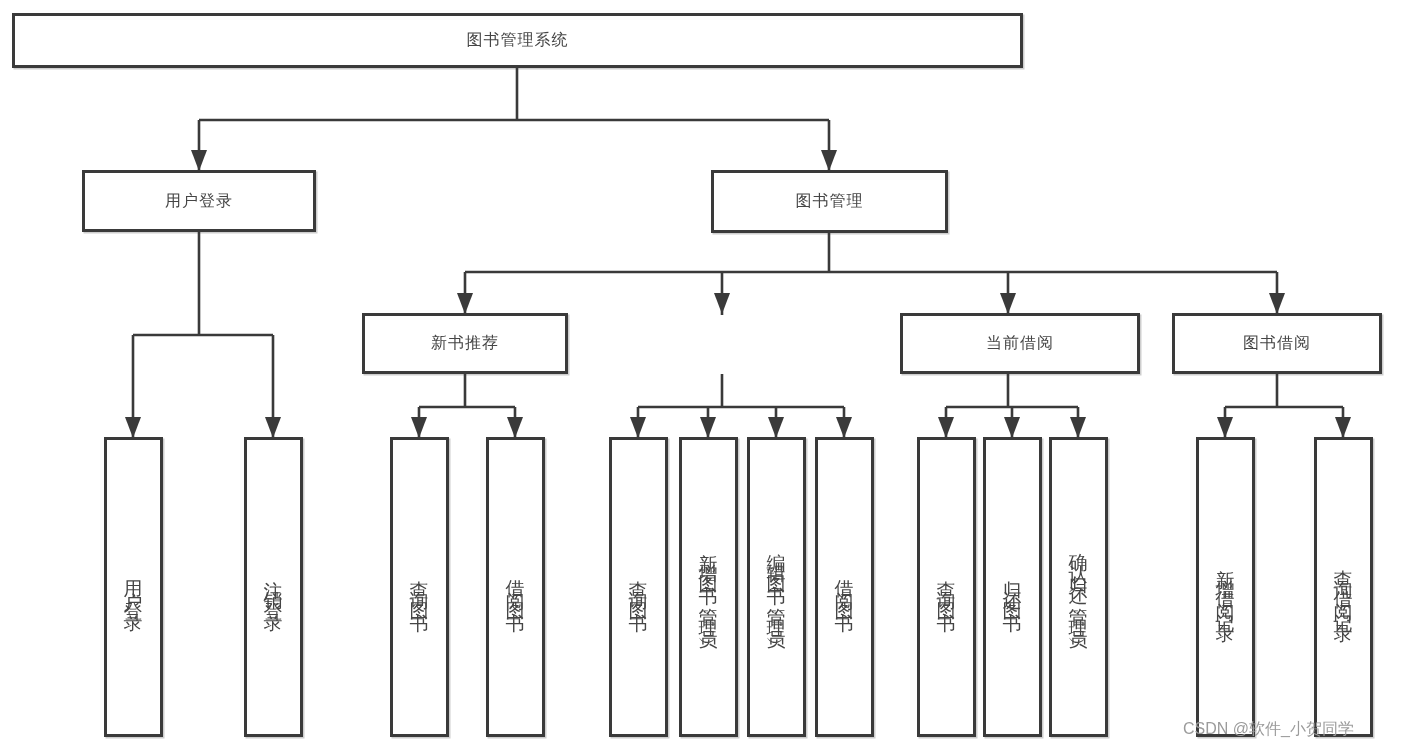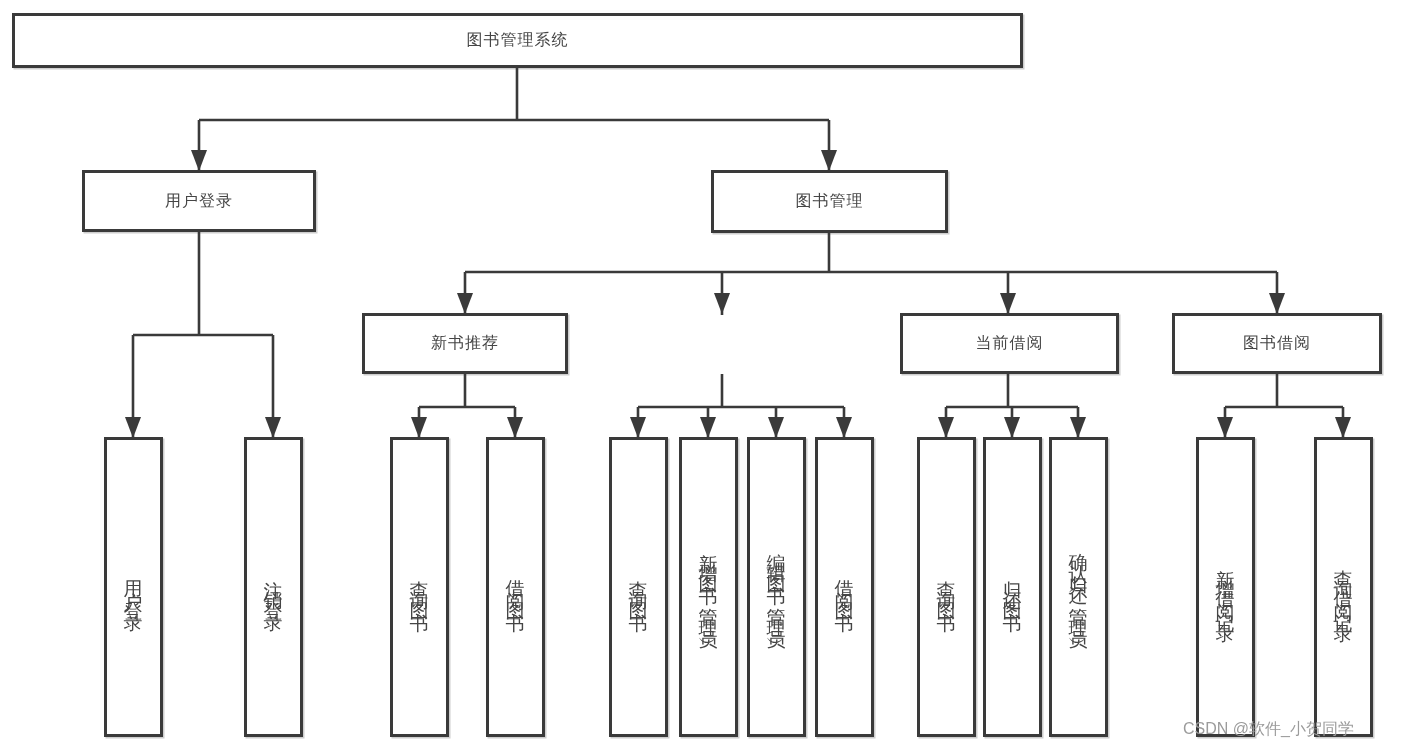--- a/index.html
+++ b/index.html
@@ -92,21 +92,21 @@
   <div class="box hbox" style="left:82px;top:170px;width:234px;height:62px">
     <span>用户登录</span>
   </div>
   <div class="box hbox" style="left:711px;top:170px;width:237px;height:63px">
     <span>图书管理</span>
   </div>
 
   <div class="box hbox" style="left:362px;top:313px;width:206px;height:61px">
     <span>新书推荐</span>
   </div>
-  <div class="box hbox" style="left:900px;top:313px;width:219px;height:61px">
+  <div class="box hbox" style="left:900px;top:313px;width:240px;height:61px">
     <span>当前借阅</span>
   </div>
   <div class="box hbox" style="left:1172px;top:313px;width:210px;height:61px">
     <span>图书借阅</span>
   </div>
 
   <div class="box leaf" style="left:104px">
     <span class="vlabel">用户登录</span>
   </div>
   <div class="box leaf" style="left:244px">

